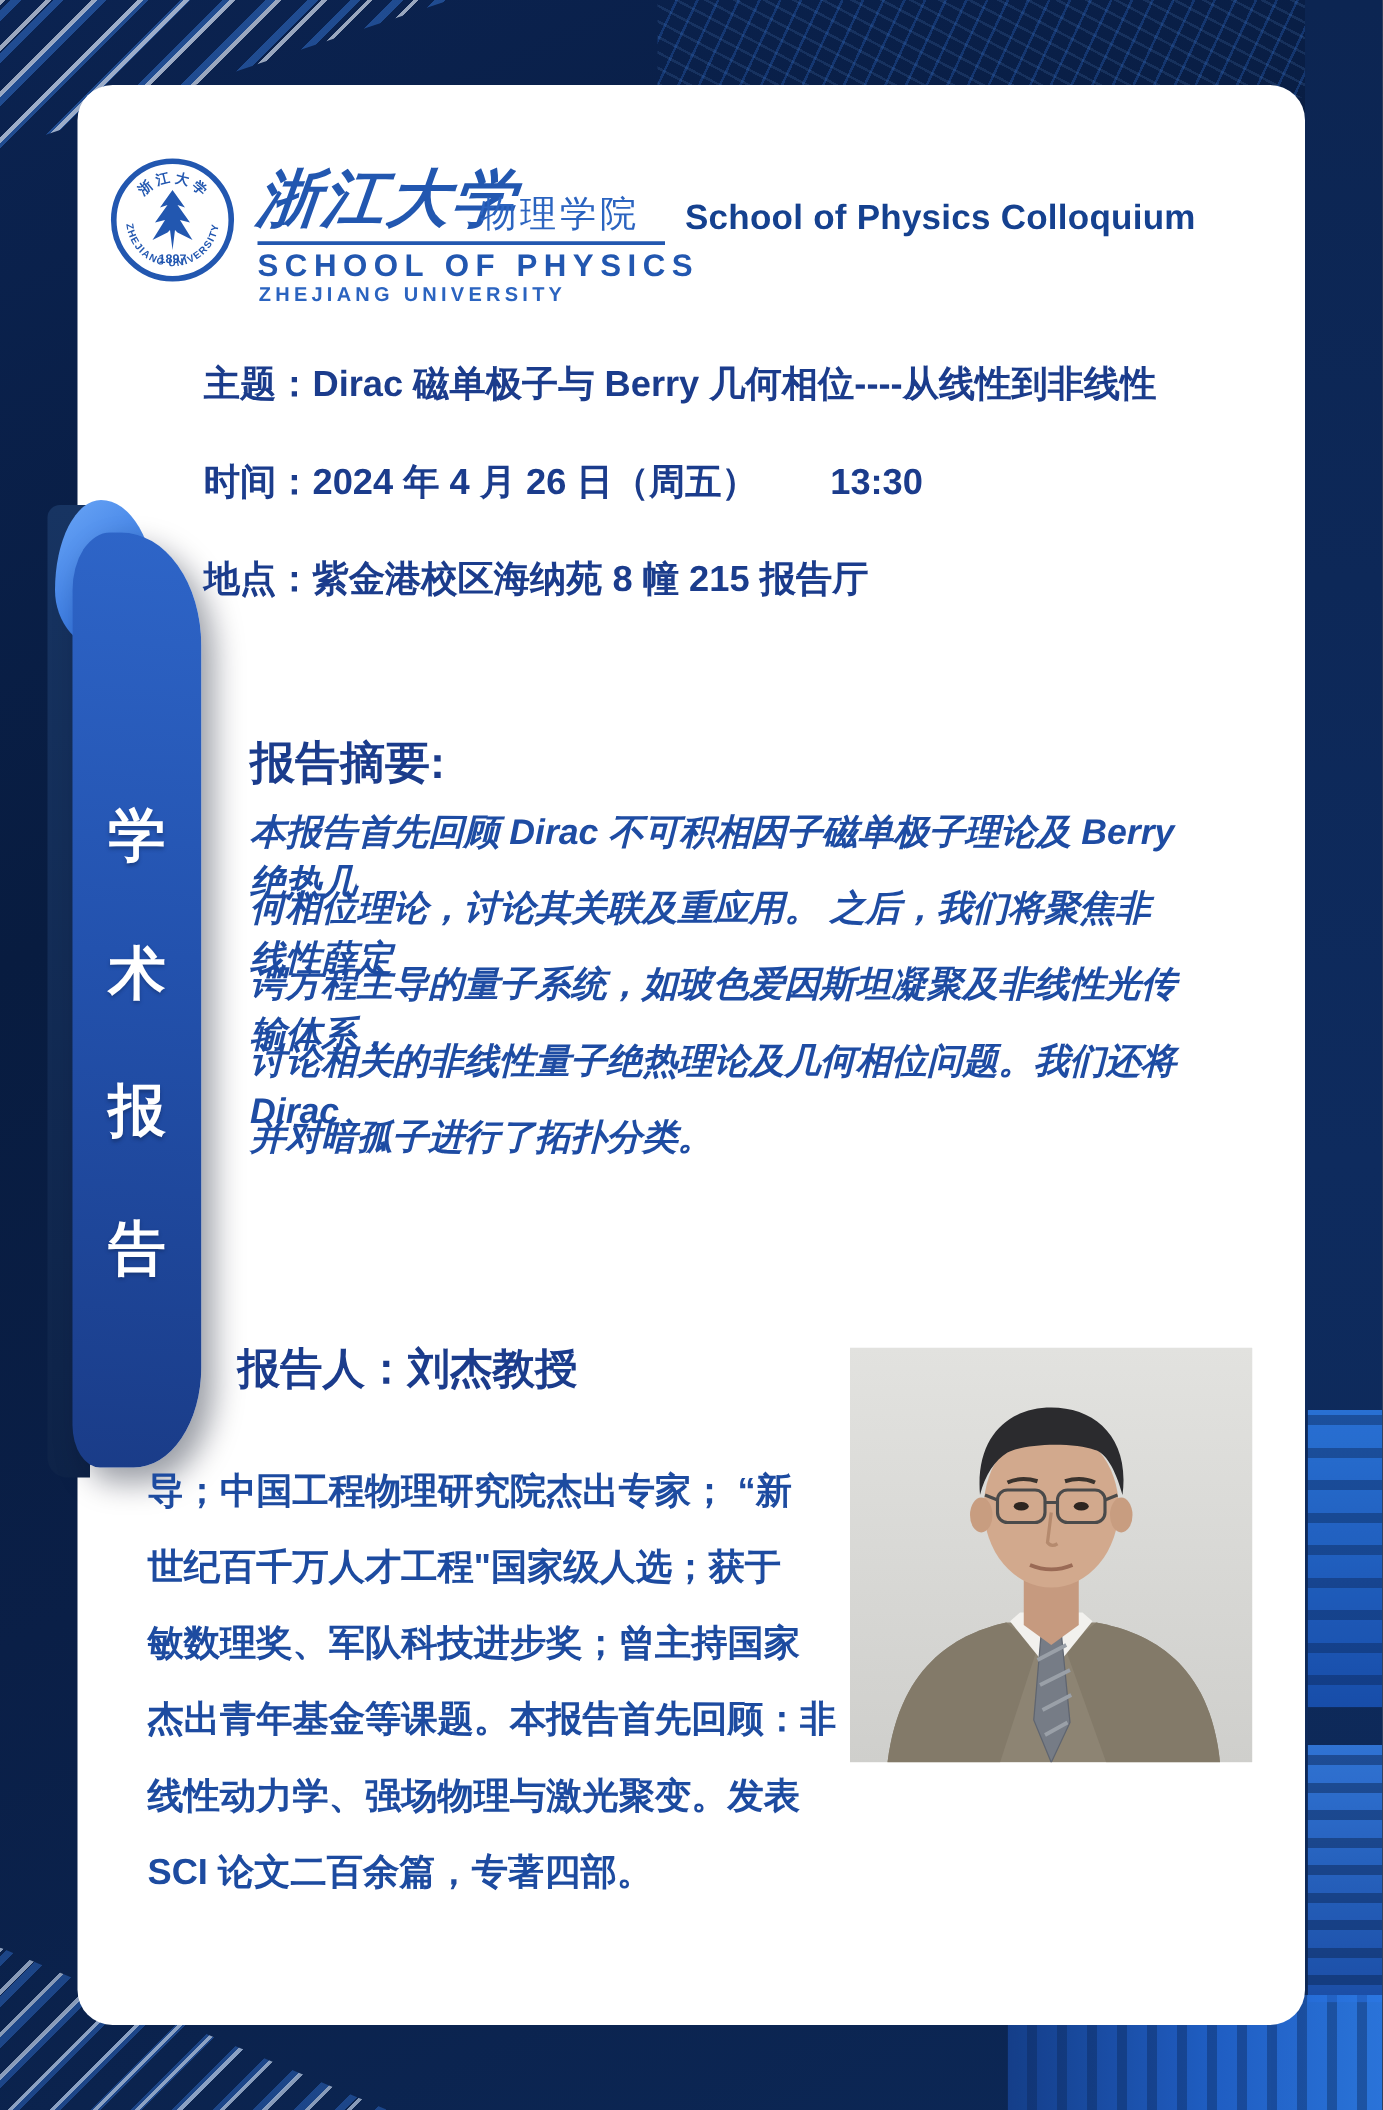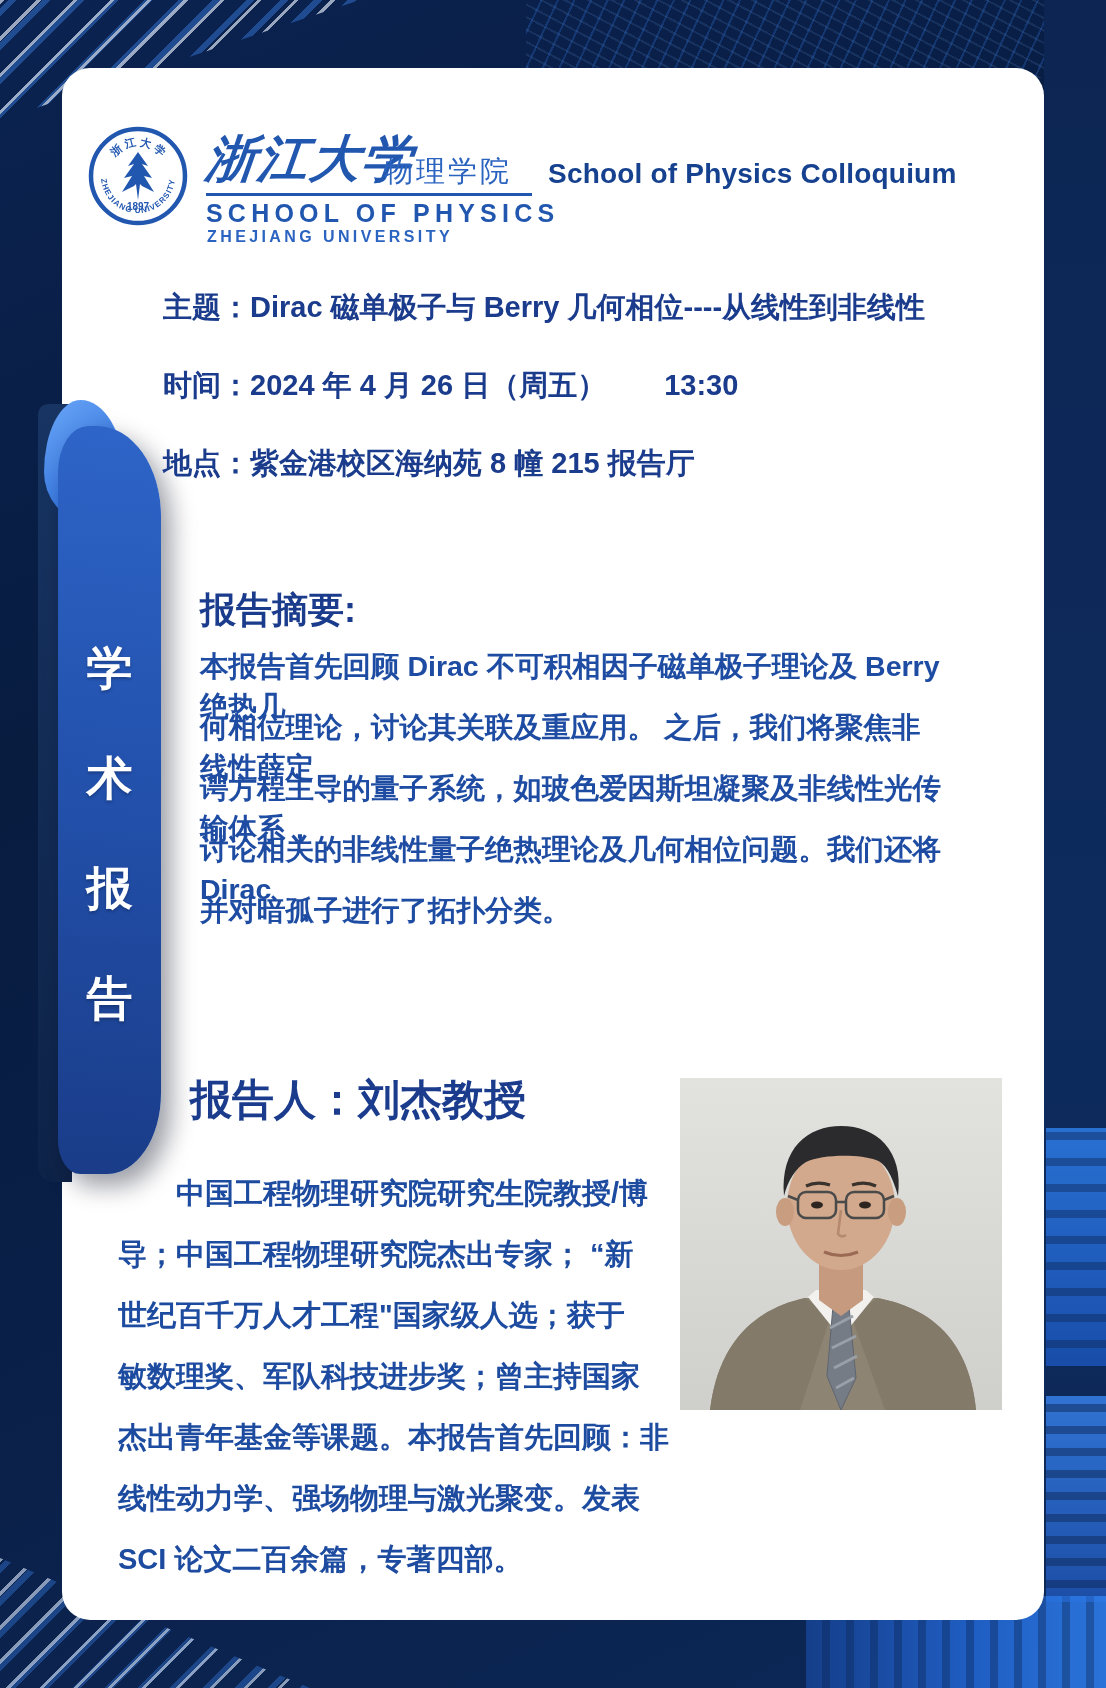--- a/index.html
+++ b/index.html
@@ -64,24 +64,24 @@
   .detail-row{position:absolute;left:163px;width:790px;z-index:3;
     font-size:29px;font-weight:700;color:#1b3c8c;white-space:pre-wrap;}
   .detail-topic{top:288px;}
   .detail-time{top:366px;}
   .detail-location{top:444px;}
   
   .abstract-heading{position:absolute;left:200px;top:586px;z-index:3;
     font-size:36px;font-weight:700;color:#1b3c8c;}
   .abstract{position:absolute;left:200px;top:646px;width:742px;z-index:3;
     font-size:28.5px;font-weight:700;color:#1e4ca3;}
-  .abstract .line{height:61px;line-height:40px;}
+  .abstract .line{height:61px;line-height:40px;font-style:italic;}
   
   .speaker-heading{position:absolute;left:190px;top:1072px;z-index:3;
-    font-size:42px;font-weight:700;color:#1b3c8c;}
+    font-size:34px;font-weight:700;color:#1b3c8c;}
   .bio{position:absolute;left:118px;top:1172px;width:556px;z-index:3;
     font-size:29px;font-weight:700;color:#1d4ba0;}
   .bio .line{height:61px;line-height:42px;white-space:nowrap;}
   .bio .line.indent{padding-left:58px;}
   
   .photo{position:absolute;left:680px;top:1078px;width:322px;height:332px;z-index:3;
     overflow:hidden;}
   
   .ribbon-back{position:absolute;left:38px;top:404px;width:34px;height:778px;z-index:2;
     background:linear-gradient(180deg,#173462 0%,#0e2348 100%);
@@ -145,21 +145,20 @@
   <div class="abstract">
     <div class="line">本报告首先回顾 Dirac 不可积相因子磁单极子理论及 Berry 绝热几</div>
     <div class="line">何相位理论，讨论其关联及重应用。 之后，我们将聚焦非线性薛定</div>
     <div class="line">谔方程主导的量子系统，如玻色爱因斯坦凝聚及非线性光传输体系，</div>
     <div class="line">讨论相关的非线性量子绝热理论及几何相位问题。我们还将 Dirac</div>
     <div class="line">并对暗孤子进行了拓扑分类。</div>
   </div>
 
   <div class="speaker-heading">报告人：刘杰教授</div>
   <div class="bio">
-    <div class="line indent">中国工程物理研究院研究生院教授/博</div>
     <div class="line">导；中国工程物理研究院杰出专家； “新</div>
     <div class="line">世纪百千万人才工程"国家级人选；获于</div>
     <div class="line">敏数理奖、军队科技进步奖；曾主持国家</div>
     <div class="line">杰出青年基金等课题。本报告首先回顾：非</div>
     <div class="line">线性动力学、强场物理与激光聚变。发表</div>
     <div class="line">SCI 论文二百余篇，专著四部。</div>
   </div>
 
   <div class="photo">
     <svg width="322" height="332" viewBox="0 0 322 332">

